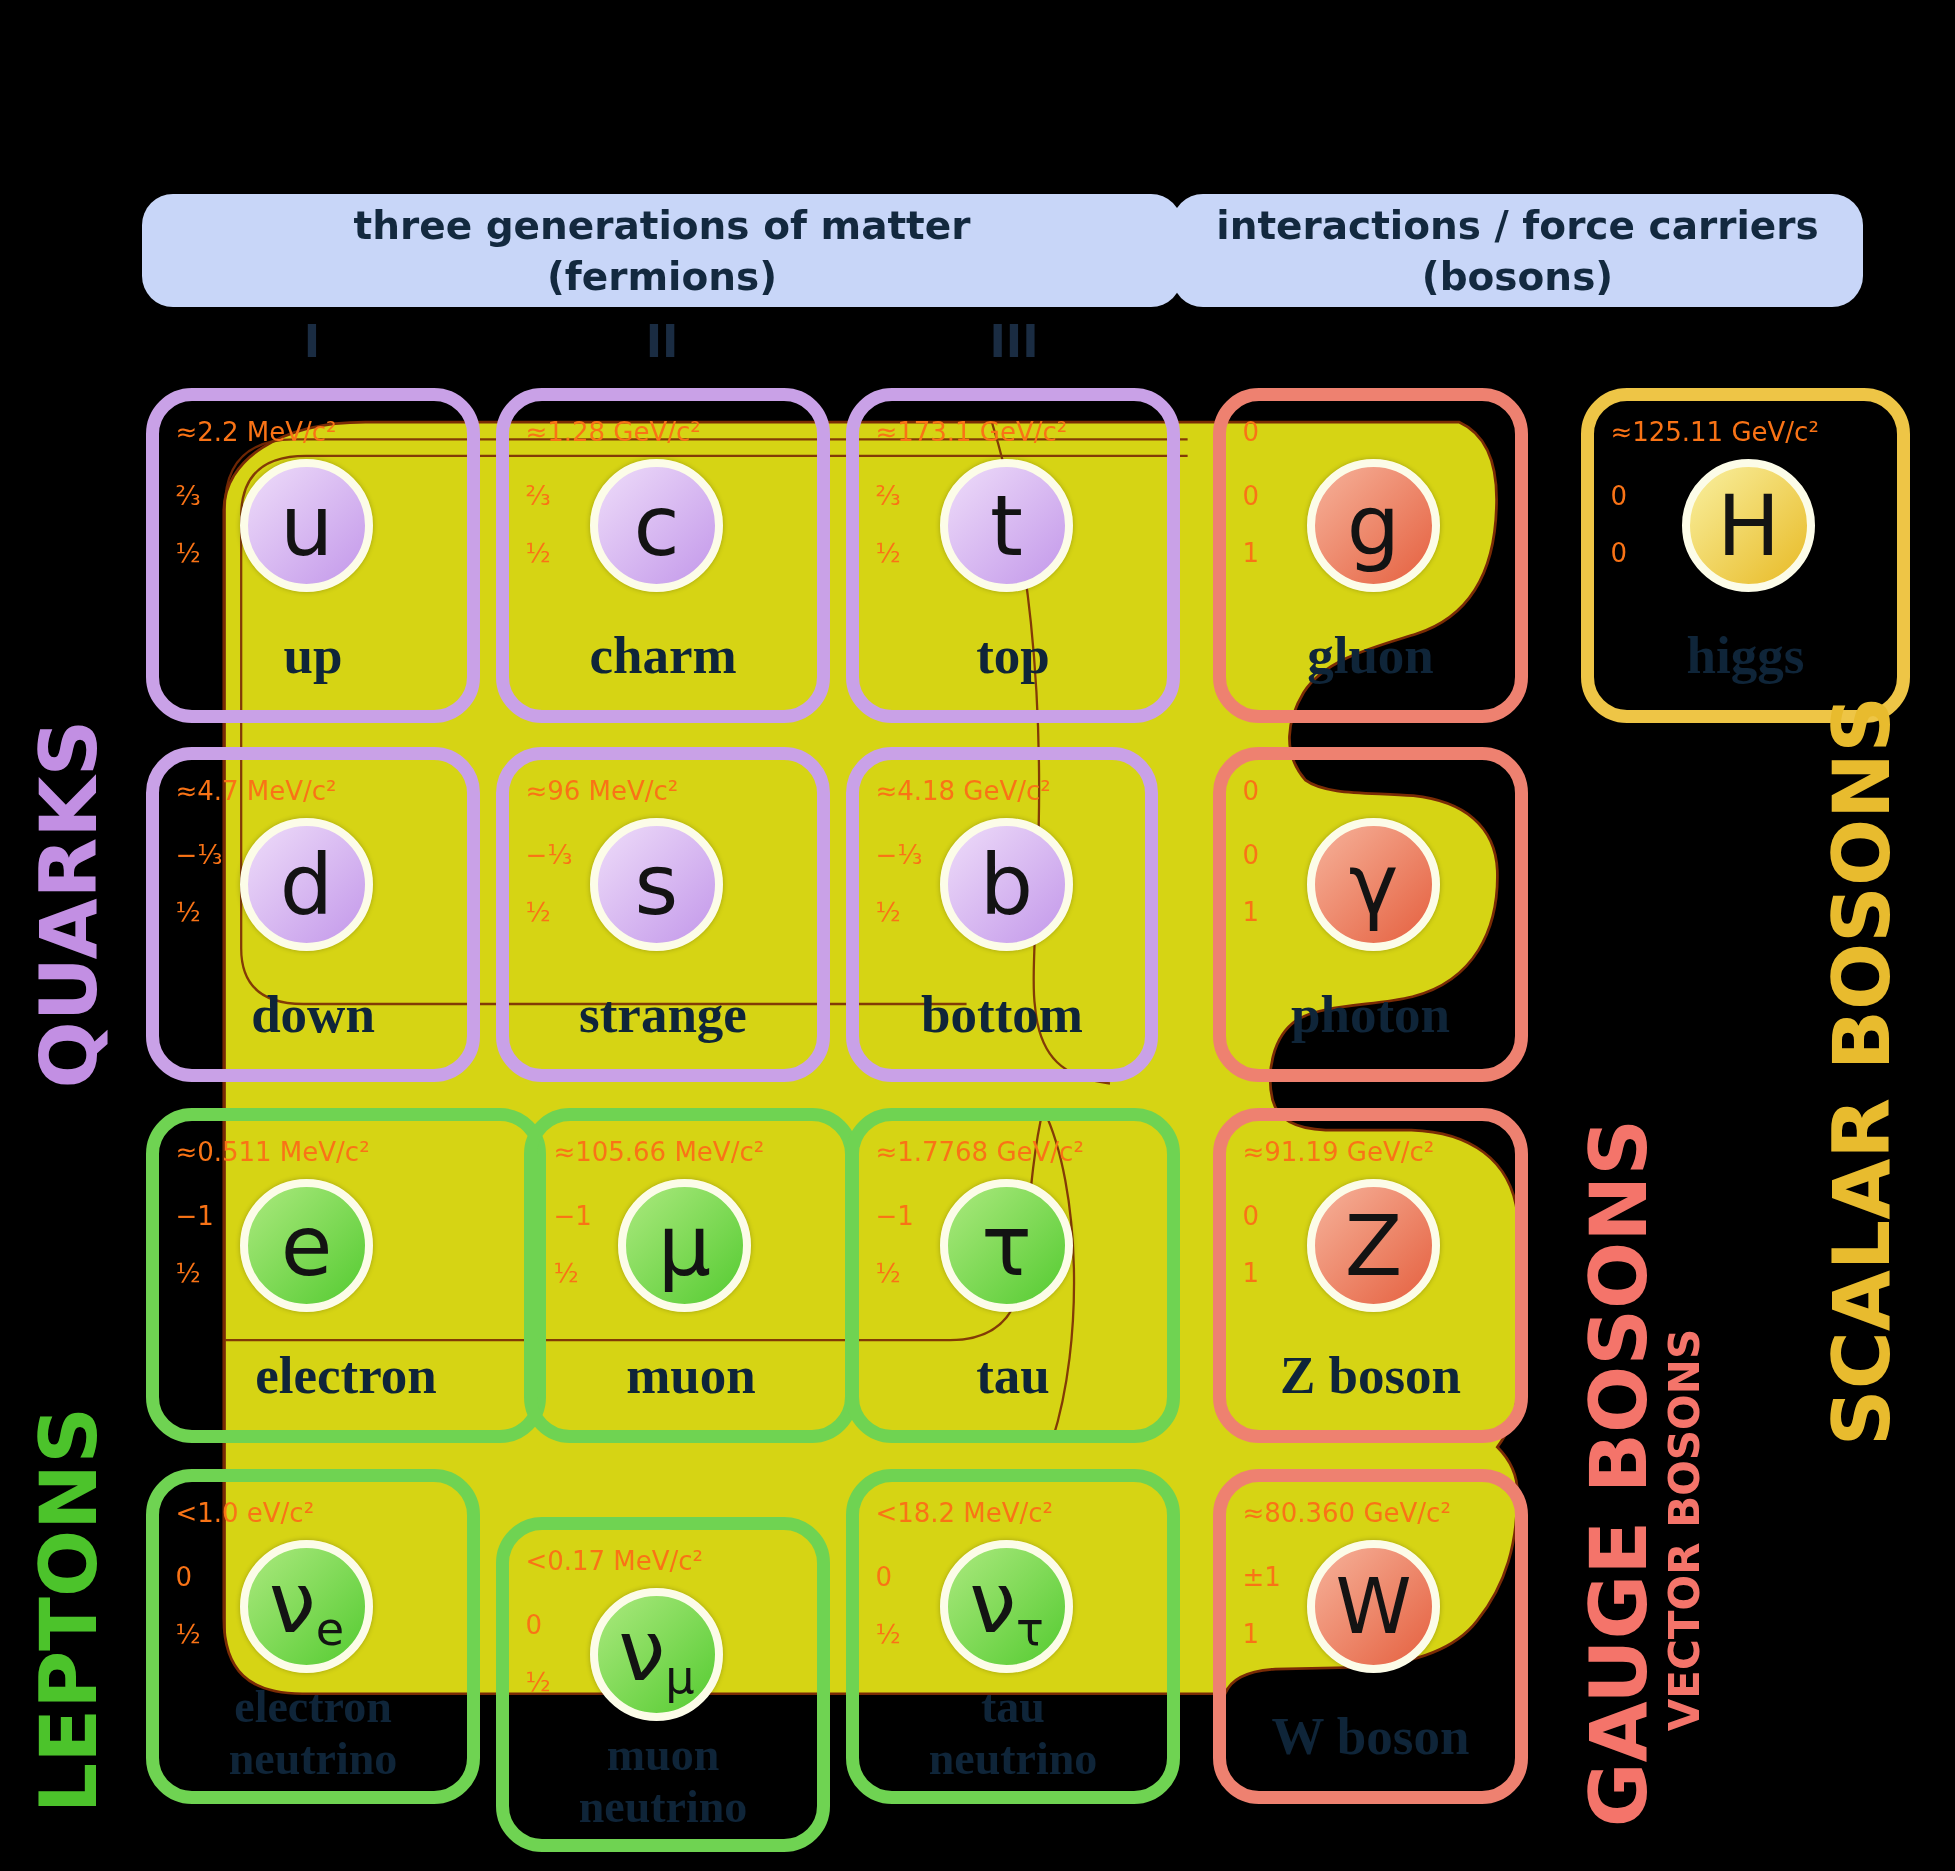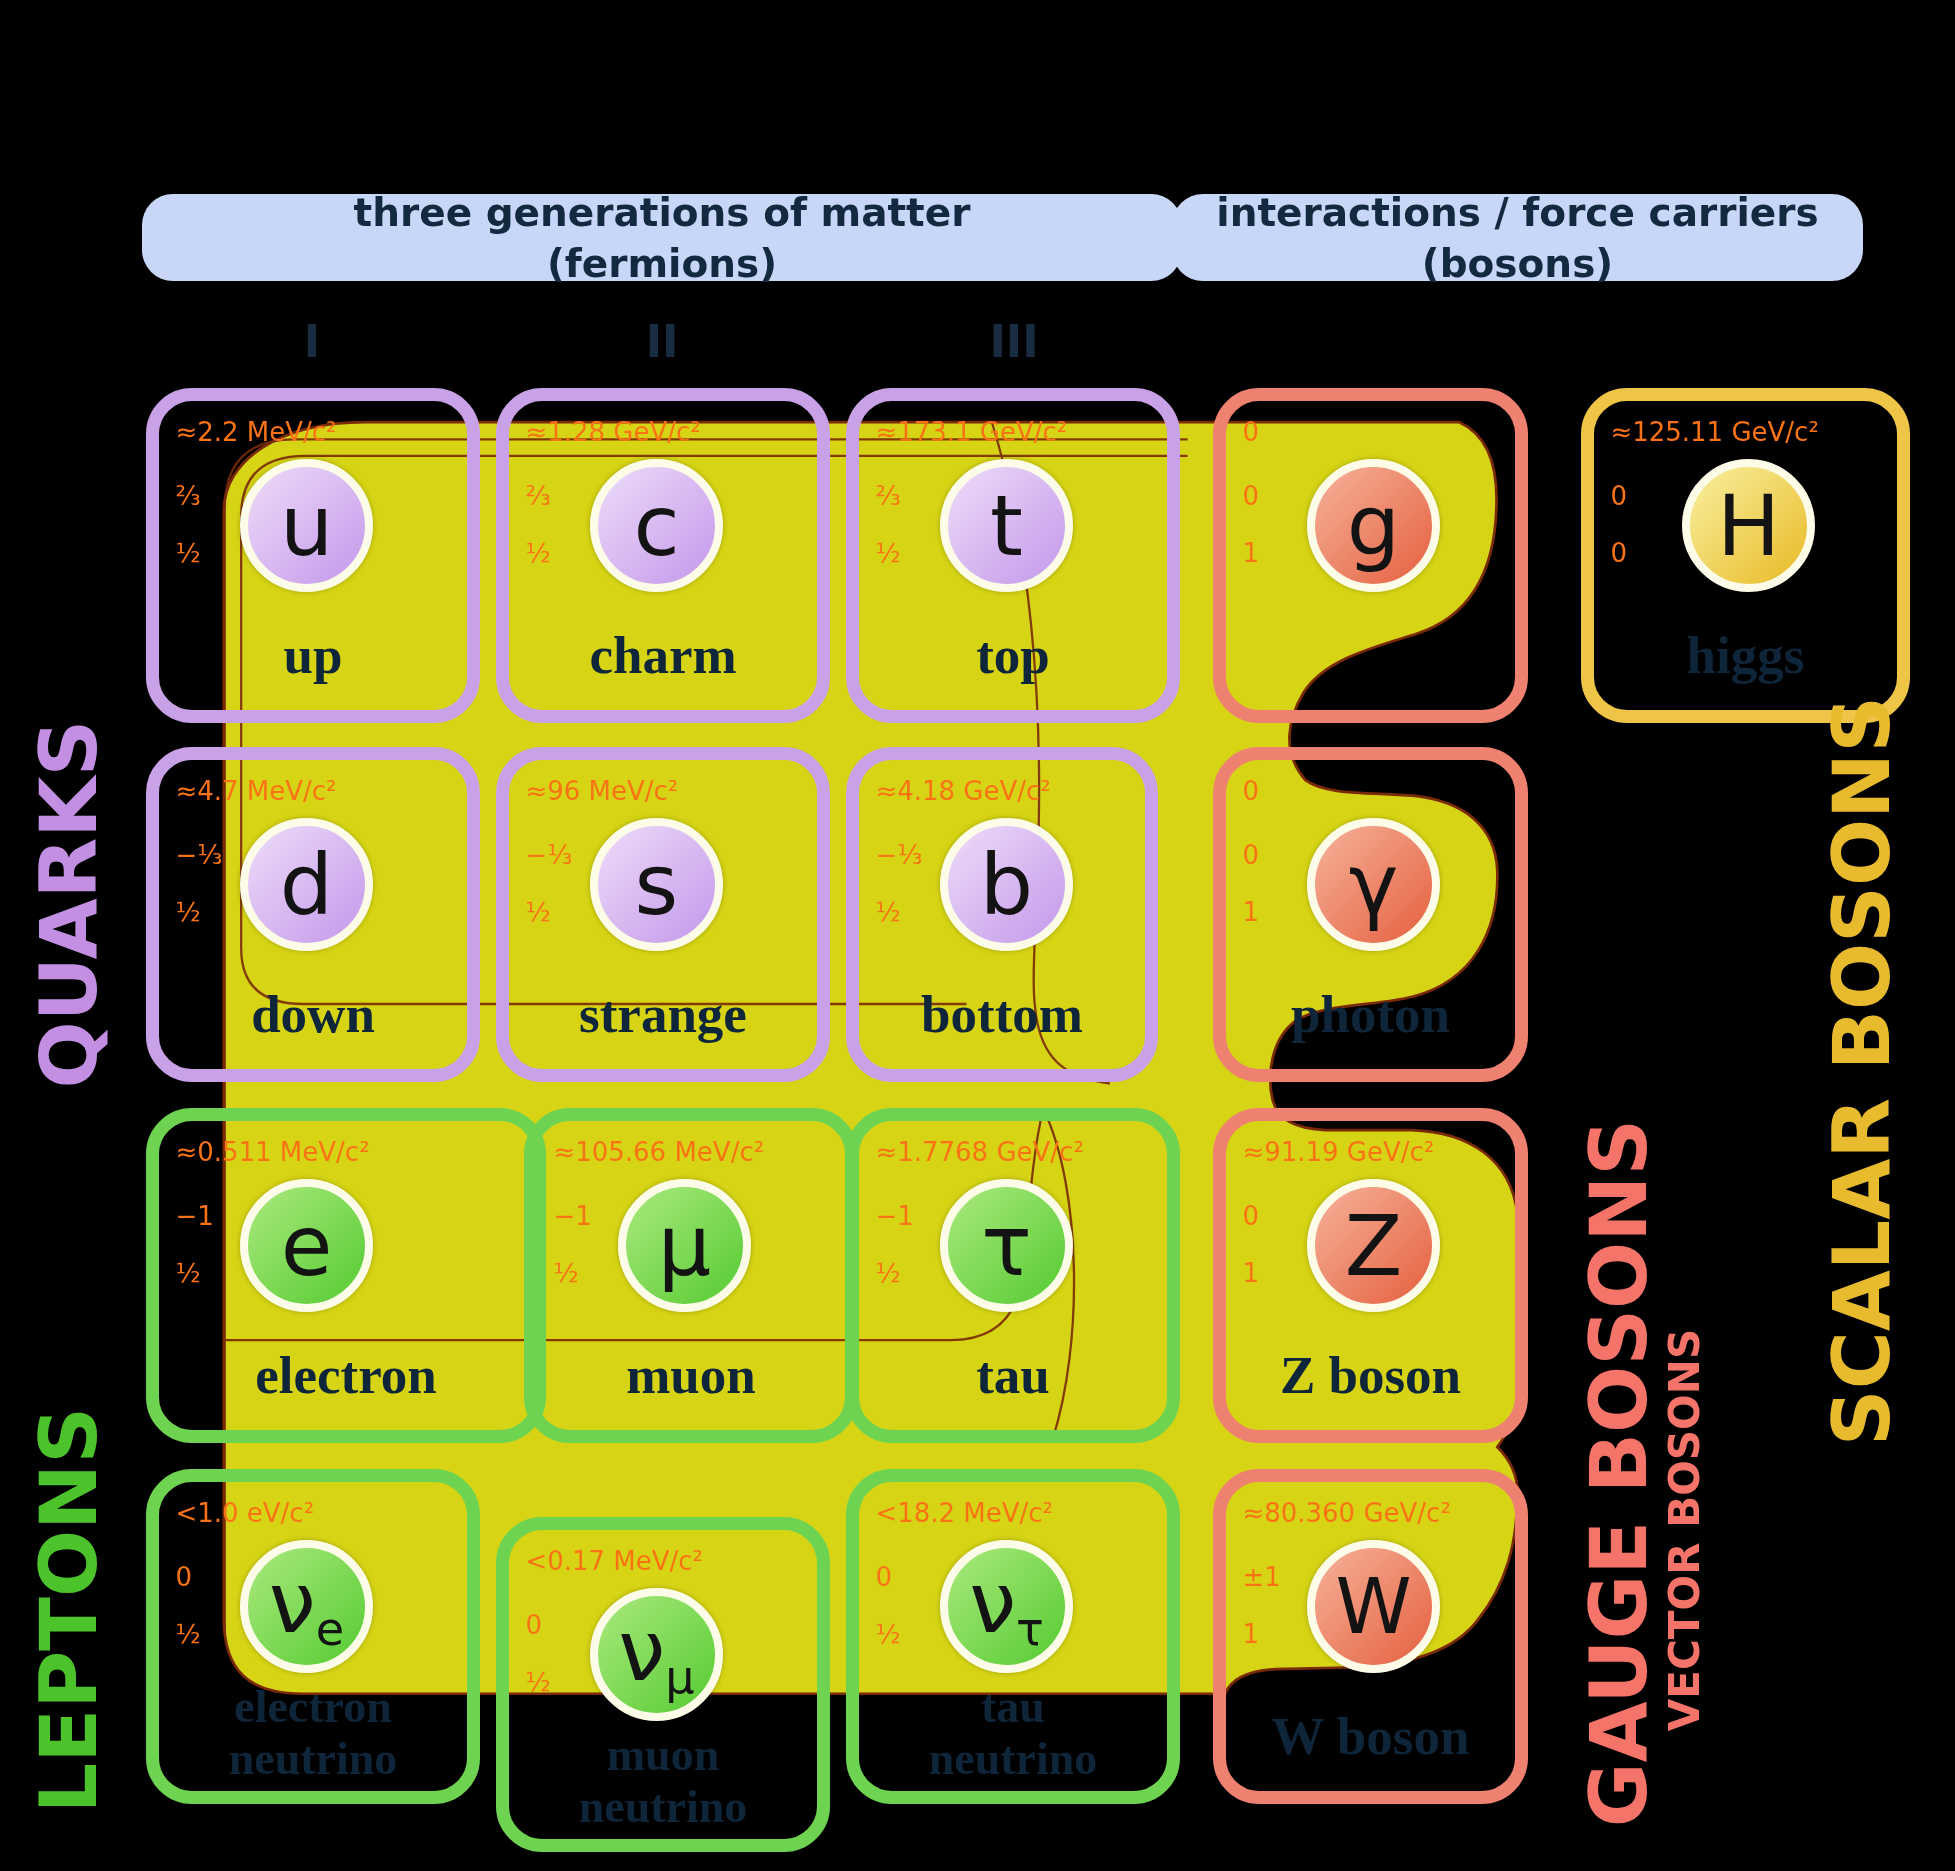--- a/index.html
+++ b/index.html
@@ -1,19 +1,19 @@
 <!DOCTYPE html>
 <html style="font-size:14.6px"><head>
 <meta charset="utf-8">
 <style>
   html,body{margin:0;padding:0;background:#000;}
   .stage{position:relative;width:1955px;height:1871px;background:#000;overflow:hidden;
          font-family:"DejaVu Sans","Liberation Sans",sans-serif;}
   svg.blob{position:absolute;left:0;top:0;z-index:1;}
-  .band{position:absolute;top:194px;height:87px;background:var(--band-bg);border-radius:31px;
+  .band{position:absolute;top:194px;height:113px;background:var(--band-bg);border-radius:31px;
         display:flex;flex-direction:column;align-items:center;justify-content:center;z-index:2;}
   .band .l{font-size:39px;font-weight:700;color:var(--band-text);line-height:51px;white-space:nowrap;}
   .gen-label{position:absolute;top:316px;font-size:44px;font-weight:700;color:#1a2c42;
              transform:translateX(-50%);z-index:2;}
   .side-label{position:absolute;white-space:nowrap;font-weight:700;z-index:4;}
   .rot{transform:translate(-50%,-50%) rotate(-90deg);}
   .cell{position:absolute;border-style:solid;border-width:13.7px;border-radius:46px;z-index:2;box-sizing:border-box;}
   .cat-quark{border-color:var(--quark-border);}
   .cat-lepton{border-color:var(--lepton-border);}
   .cat-boson{border-color:var(--boson-border);}
@@ -127,20 +127,23 @@
           <div>top</div>
         </div>
       </div>
       <div class="cell cat-boson" style="left: 1213px; top: 388px; width: 315px; height: 335px;">
         <div class="mass">0</div>
         <div class="charge">0</div>
         <div class="spin">1</div>
         <div class="circle" style="left: 81px; top: 58px;">
           <div class="symbol"><span>g</span></div>
         </div>
+        <div class="pname one">
+          <div>gluon</div>
+        </div>
       </div>
       <div class="cell cat-higgs" style="left: 1581px; top: 388px; width: 329px; height: 335px; padding-left: 22px;">
         <div class="mass">≈125.11 GeV/c²</div>
         <div class="charge">0</div>
         <div class="spin">0</div>
         <div class="circle" style="left: 88px; top: 58px;">
           <div class="symbol"><span>H</span></div>
         </div>
         <div class="pname one">
           <div>higgs</div>

